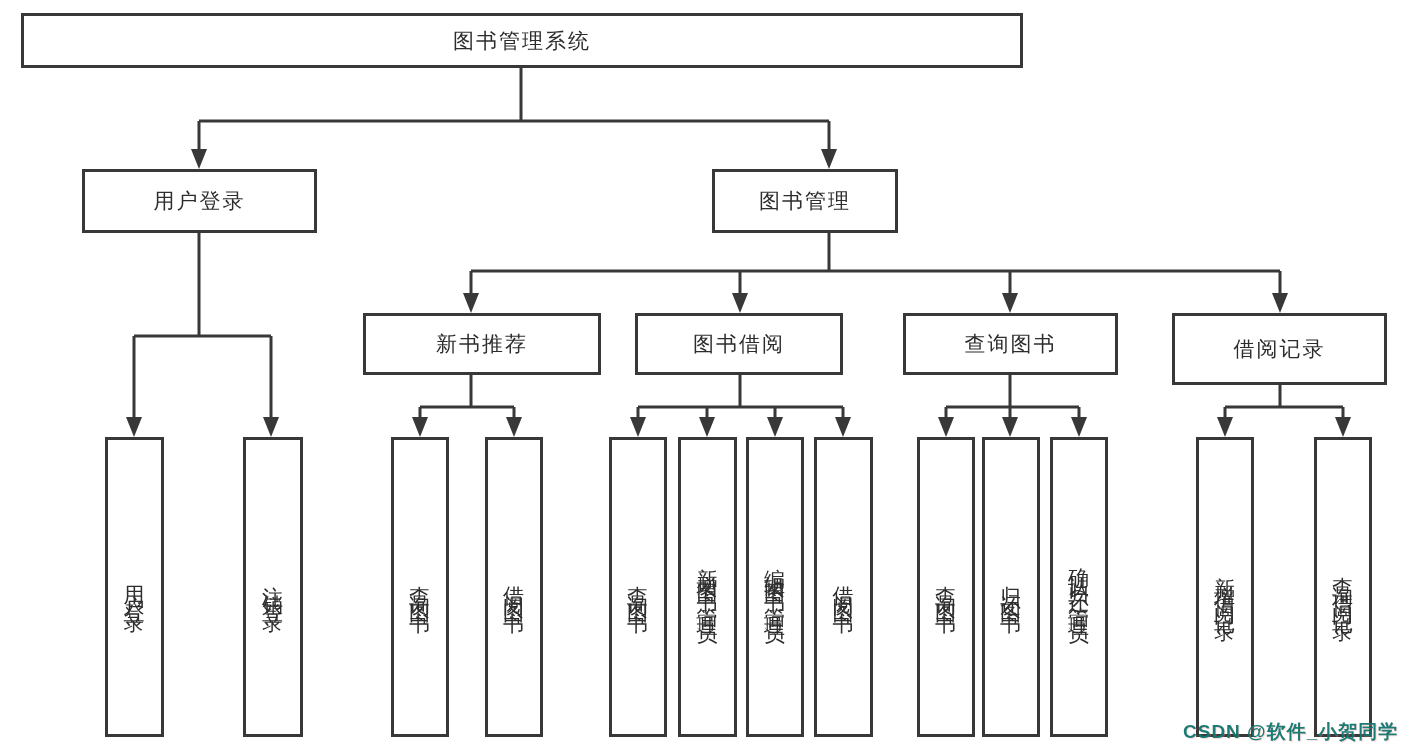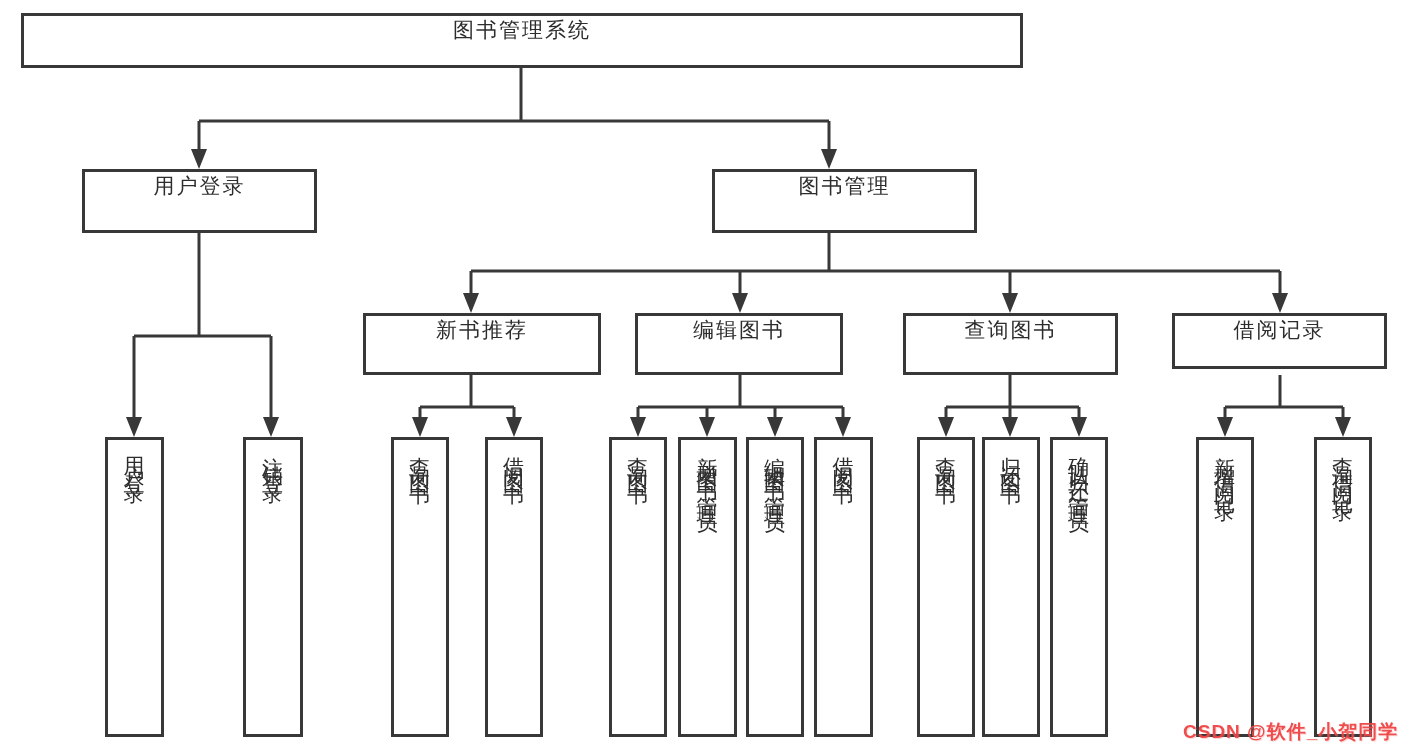--- a/index.html
+++ b/index.html
@@ -3,33 +3,33 @@
 <meta charset="utf-8">
 <style>
   html,body{margin:0;padding:0;background:#fff;}
   #canvas{
     position:relative;width:1405px;height:747px;background:#ffffff;
     font-family:"Liberation Sans", sans-serif;overflow:hidden;
   }
   #connectors{position:absolute;left:0;top:0;z-index:1;}
   .node{
     position:absolute;box-sizing:border-box;background:#ffffff;
-    border:3px solid #383838;display:flex;justify-content:center;
+    border:3px solid #383838;display:flex;align-items:center;justify-content:center;
     color:#2d2d2d;z-index:2;
   }
   .hbox span{font-size:21px;letter-spacing:2px;white-space:nowrap;}
   .vbox span{
     writing-mode:vertical-rl;text-orientation:mixed;
     font-size:21px;letter-spacing:9px;line-height:1;white-space:nowrap;
   }
   .vbox.long span{letter-spacing:8px;}
   #watermark{
     position:absolute;left:1183px;top:719px;z-index:3;
     font-size:19px;font-weight:600;letter-spacing:1px;white-space:nowrap;
-    color:#ef4444;opacity:.95;text-shadow:1px 1px 0 rgba(255,140,140,.35);
+    color:#0f766e;opacity:.95;text-shadow:1px 1px 0 rgba(255,140,140,.35);
   }
   svg path{stroke:#383838;stroke-width:3;fill:none;}
   svg polygon{fill:#383838;stroke:none;}
 </style>
 </head>
 <body>
 
 <div id="canvas">
 
   <svg id="connectors" width="1405" height="747" aria-hidden="true">
@@ -68,34 +68,34 @@
     <polygon points="1335,417 1351,417 1343,437"></polygon>
   </svg>
 
   <div class="node hbox" style="left:21px;top:13px;width:1002px;height:55px">
     <span>图书管理系统</span>
   </div>
 
   <div class="node hbox" style="left:82px;top:169px;width:235px;height:64px">
     <span>用户登录</span>
   </div>
-  <div class="node hbox" style="left:712px;top:169px;width:265px;height:64px">
+  <div class="node hbox" style="left:712px;top:169px;width:186px;height:64px">
     <span>图书管理</span>
   </div>
 
   <div class="node hbox" style="left:363px;top:313px;width:238px;height:62px">
     <span>新书推荐</span>
   </div>
   <div class="node hbox" style="left:635px;top:313px;width:208px;height:62px">
-    <span>编辑图书</span>
+    <span>图书借阅</span>
   </div>
   <div class="node hbox" style="left:903px;top:313px;width:215px;height:62px">
     <span>查询图书</span>
   </div>
-  <div class="node hbox" style="left:1172px;top:313px;width:215px;height:56px">
+  <div class="node hbox" style="left:1172px;top:313px;width:215px;height:72px">
     <span>借阅记录</span>
   </div>
 
   <div class="node vbox" style="left:105px;top:437px;width:59px;height:300px">
     <span>用户登录</span>
   </div>
   <div class="node vbox" style="left:243px;top:437px;width:60px;height:300px">
     <span>注销登录</span>
   </div>
 

